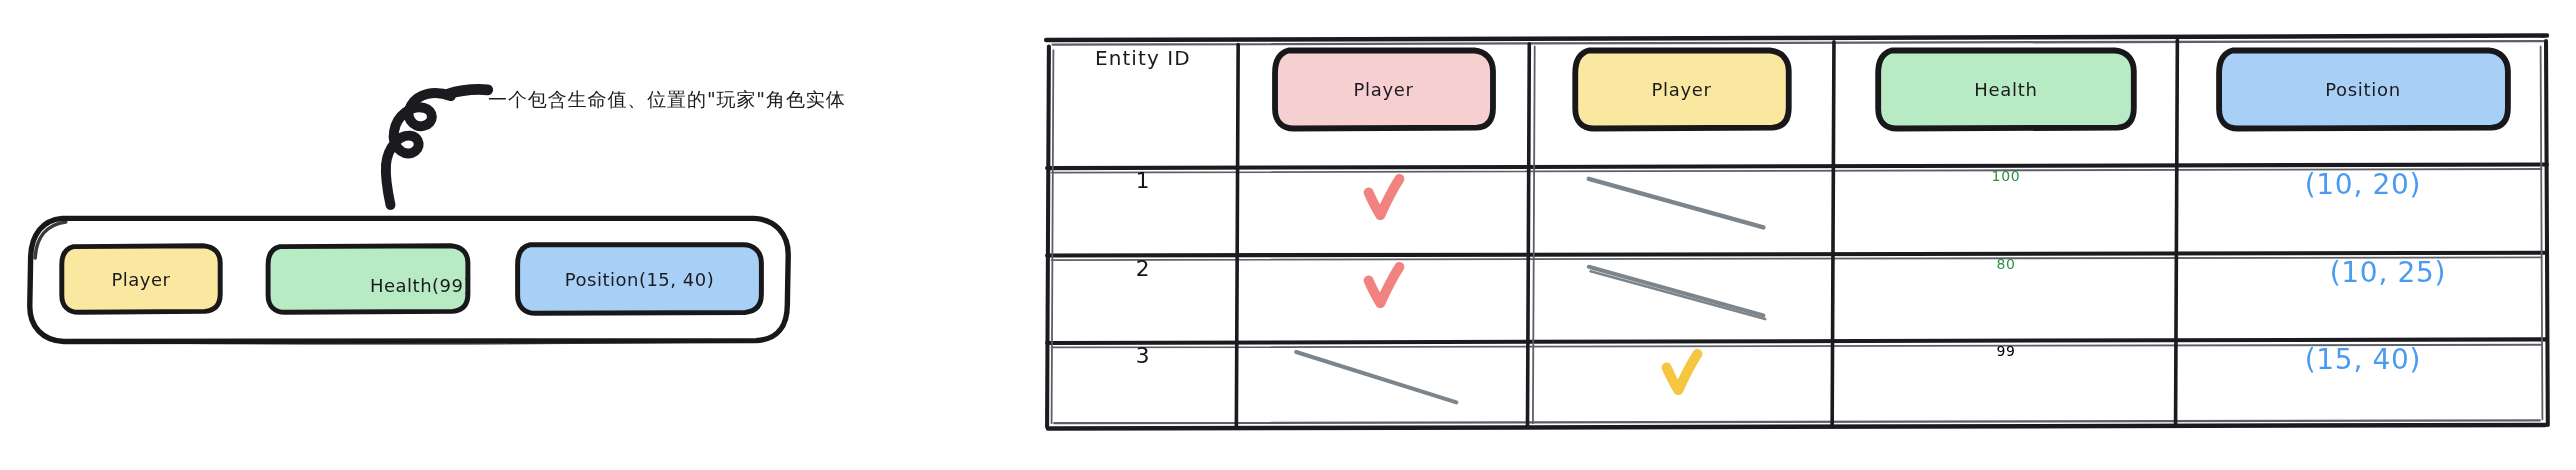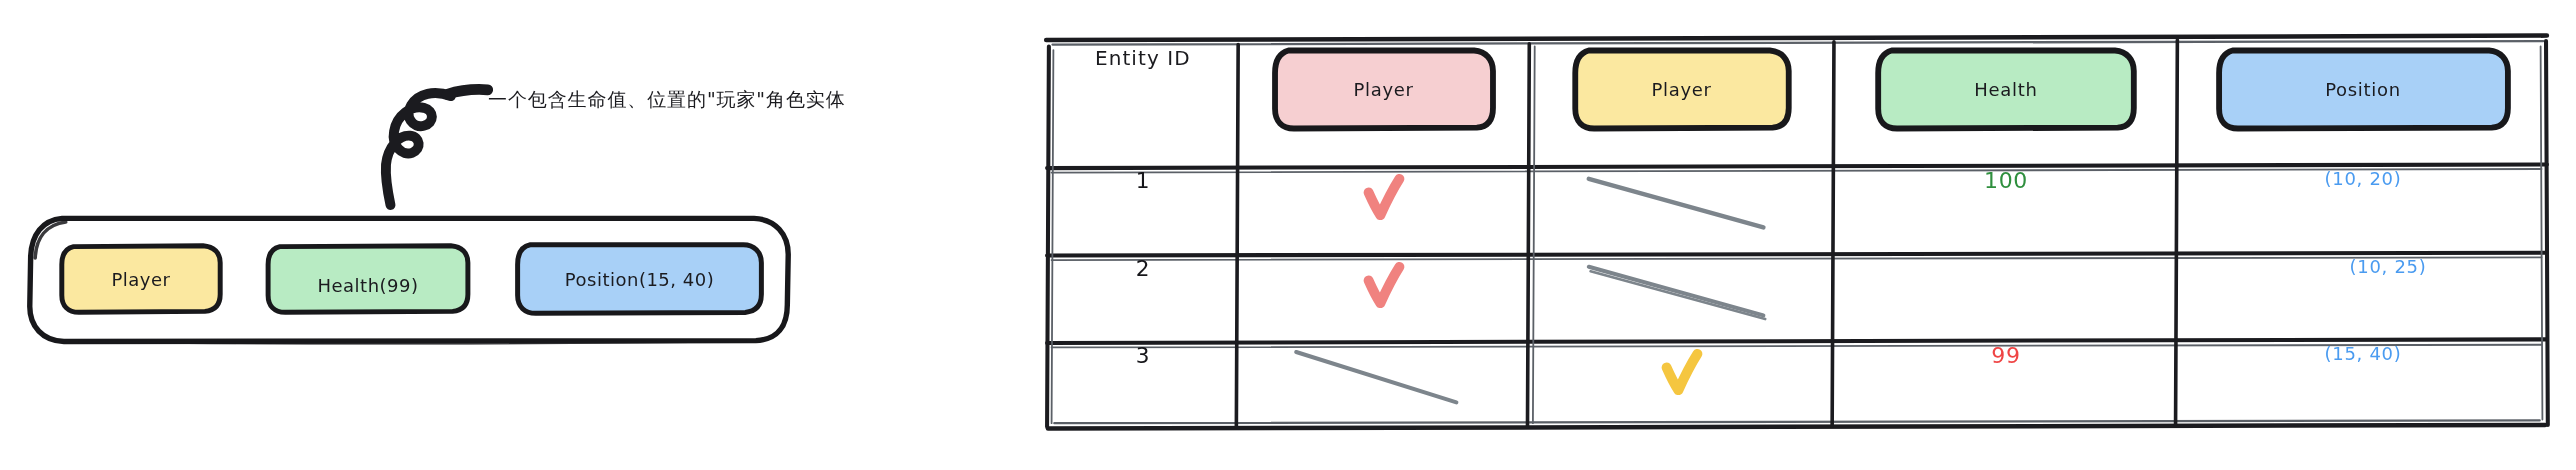--- a/index.html
+++ b/index.html
@@ -28,22 +28,22 @@
   
   #ecs-table{position:absolute;left:1043px;top:32px;width:1508px;height:402px;}
   #ecs-table .grid-svg{position:absolute;left:0;top:0;z-index:1;}
   .cell{position:absolute;display:flex;align-items:flex-start;justify-content:center;
         z-index:2;box-sizing:border-box;}
   .hdr-chip{position:relative;display:flex;align-items:center;justify-content:center;}
   .hdr-chip .chip-svg{position:absolute;left:0;top:0;}
   .hdr-chip span{position:relative;z-index:2;font-size:18px;color:#1b1b1f;letter-spacing:0.7px;}
   .hdr-plain{font-size:20px;color:#1b1b1f;letter-spacing:1.1px;}
   .id-val{font-size:21.6px;color:#16161a;letter-spacing:0.5px;}
-  .hp-val{font-size:22px;letter-spacing:0.7px;}
-  .pos-val{font-size:18px;letter-spacing:0.7px;}
+  .hp-val{font-size:14px;letter-spacing:0.7px;}
+  .pos-val{font-size:28px;letter-spacing:0.7px;}
   .mark{display:block;}
 </style>
 </head>
 <body>
 
 <div class="stage">
 
   <svg id="annot-arrow" width="153" height="144" viewBox="0 0 170 160">
     <path d="M122 19 C104 12, 86 16, 78 29 C70 42, 80 55, 92 52 C104 49, 104 35, 92 32
              C78 29, 62 40, 59 58 C56 74, 68 86, 79 82 C90 78, 88 64, 77 63
@@ -64,21 +64,21 @@
 
     <div class="comp-box" style="left:34px;top:30px;width:164px;height:72px;">
       <svg class="comp-svg" width="164" height="72" viewBox="0 0 182 80">
         <path d="M16 4 C7 6, 3 14, 3 24 L3 58 C3 70, 10 77, 22 77
                  L162 76 C174 75, 179 68, 179 57 L179 22
                  C179 11, 172 4, 160 3 Z" fill="#fbe8a0" stroke="#18181b" stroke-width="5.5" stroke-linejoin="round"></path>
       </svg>
       <span class="comp-label">Player</span>
     </div>
 
-    <div class="comp-box" style="left:240px;top:30px;width:206px;height:84px;">
+    <div class="comp-box" style="left:240px;top:30px;width:206px;height:84px;justify-content:flex-end;">
       <svg class="comp-svg" width="206" height="72" viewBox="0 0 228 80">
         <path d="M16 4 C7 6, 3 14, 3 24 L3 58 C3 70, 10 77, 22 77
                  L208 76 C220 75, 225 68, 225 57 L225 22
                  C225 11, 218 4, 206 3 Z" fill="#b8ebc3" stroke="#18181b" stroke-width="5.5" stroke-linejoin="round"></path>
       </svg>
       <span class="comp-label">Health(99)</span>
     </div>
 
     <div class="comp-box" style="left:489px;top:28px;width:251px;height:76px;">
       <svg class="comp-svg" width="251" height="76" viewBox="0 0 278 84">
@@ -194,39 +194,42 @@
       <svg class="mark" width="58" height="58" viewBox="0 0 64 64">
         <path d="M15 27 C19 36, 24 46, 28 52 C33 41, 42 23, 49 12" fill="none" stroke="#f0827f" stroke-width="11" stroke-linecap="round" stroke-linejoin="round"></path>
       </svg>
     </div>
     <div class="cell" style="left:486px;top:224px;width:305px;height:87px;">
       <svg class="mark" width="207" height="72" viewBox="0 0 230 80">
         <path d="M12 12 L206 66" fill="none" stroke="#7d858c" stroke-width="4.5" stroke-linecap="round"></path>
         <path d="M14 17 L208 70" fill="none" stroke="#7d858c" stroke-width="3" stroke-linecap="round"></path>
       </svg>
     </div>
+    <div class="cell" style="left:791px;top:224px;width:344px;height:87px;">
+      <span class="hp-val" style="color:#2f8f3e">80</span>
+    </div>
     <div class="cell" style="left:1135px;top:224px;width:420px;height:87px;border-radius:9px;">
       <span class="pos-val" style="color:#4a9bf0">(10, 25)</span>
     </div>
 
     <div class="cell" style="left:5.4px;top:311px;width:189px;height:86px;">
       <span class="id-val">3</span>
     </div>
     <div class="cell" style="left:195px;top:311px;width:291px;height:86px;">
       <svg class="mark" width="207" height="72" viewBox="0 0 230 80">
         <path d="M18 10 L196 66" fill="none" stroke="#7d858c" stroke-width="4.5" stroke-linecap="round"></path>
       </svg>
     </div>
     <div class="cell" style="left:486px;top:311px;width:305px;height:86px;">
       <svg class="mark" width="58" height="58" viewBox="0 0 64 64">
         <path d="M15 27 C19 36, 24 46, 28 52 C33 41, 42 23, 49 12" fill="none" stroke="#f5c640" stroke-width="11" stroke-linecap="round" stroke-linejoin="round"></path>
       </svg>
     </div>
     <div class="cell" style="left:791px;top:311px;width:344px;height:86px;">
-      <span class="hp-val" style="color:#ef4444">99</span>
+      <span class="hp-val" style="color:#000000">99</span>
     </div>
     <div class="cell" style="left:1135px;top:311px;width:370px;height:86px;">
       <span class="pos-val" style="color:#4a9bf0">(15, 40)</span>
     </div>
 
   </div>
 </div>
 
 
 </body></html>

